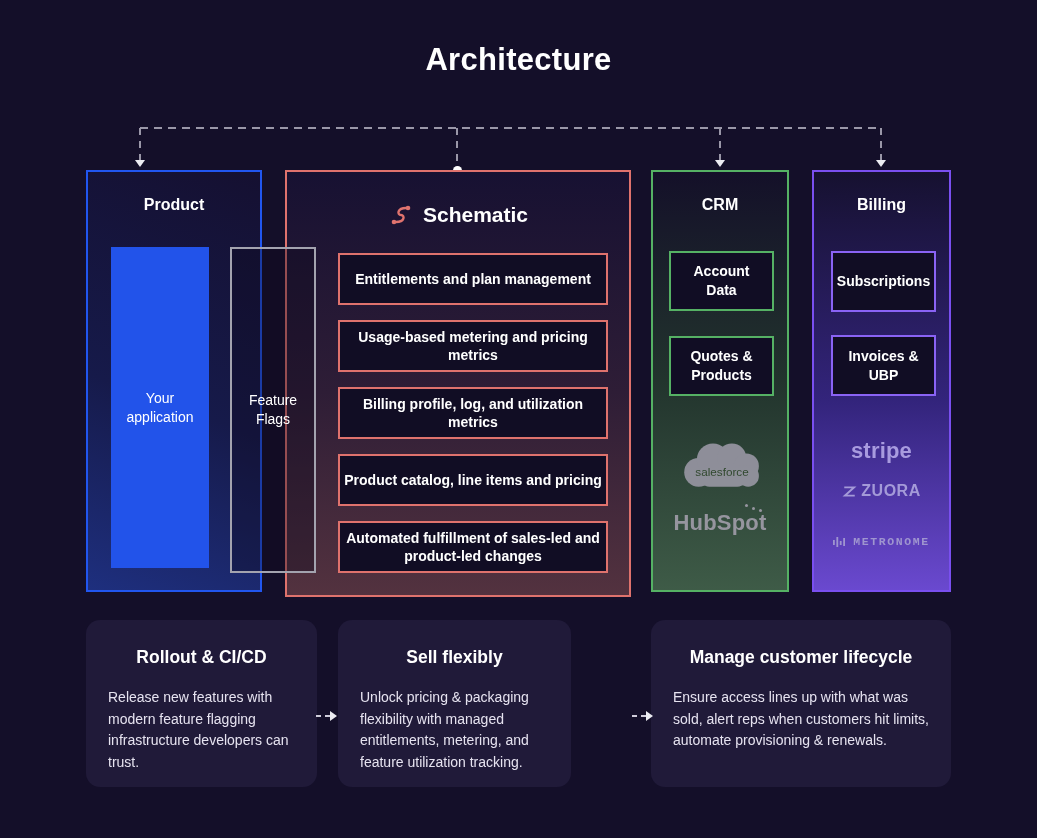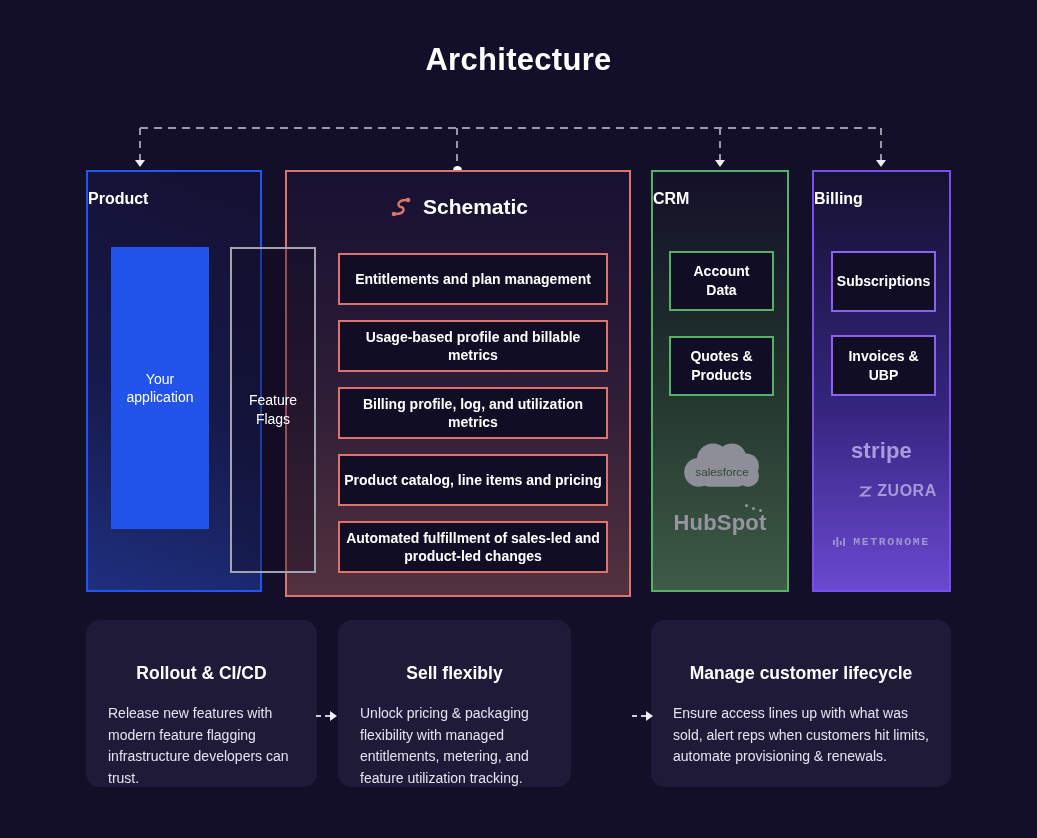--- a/index.html
+++ b/index.html
@@ -27,43 +27,43 @@
     border-left:5px solid transparent;border-right:5px solid transparent;
     border-top:7px solid #ececf2;
   }
   .conn-dot{
     position:absolute;left:453px;top:166px;width:9px;height:9px;border-radius:50%;
     background:#ffffff;
   }
   
   .col{position:absolute;top:170px;box-sizing:border-box;}
   .col-title{
-    font-size:16px;font-weight:600;margin-top:18px;
+    text-align:center;font-size:16px;font-weight:600;margin-top:24px;
   }
   .product{
     left:86px;width:176px;height:422px;border:2px solid #2156f0;
     background:linear-gradient(200deg,#151031 0%,#161a4a 55%,#1e2f7e 100%);
   }
   .app-box{
-    position:absolute;left:23px;top:75px;width:98px;height:282px;
+    position:absolute;left:23px;top:75px;width:98px;height:321px;
     background:#2253ea;display:flex;align-items:center;justify-content:center;
     text-align:center;font-size:14px;font-weight:500;line-height:1.3;padding:12px 10px;box-sizing:border-box;
   }
   .ff-box{
     position:absolute;left:230px;top:247px;width:86px;height:326px;z-index:5;
     border:2px solid #a3a3af;background:rgba(13,10,28,0.35);box-sizing:border-box;
     display:flex;align-items:center;justify-content:center;text-align:center;
     font-size:14px;font-weight:400;line-height:1.35;
   }
   .schematic{
     left:285px;width:346px;height:427px;border:2px solid #df726d;
     background:linear-gradient(180deg,#171132 0%,#2e1d36 52%,#53323f 100%);
   }
   .schem-header{
-    display:flex;align-items:center;justify-content:center;gap:9px;margin-top:22px;
+    display:flex;align-items:center;justify-content:center;gap:9px;margin-top:30px;
     font-size:21px;font-weight:600;
   }
   .schem-boxes{
     position:absolute;left:51px;top:81px;width:270px;display:flex;flex-direction:column;gap:15px;
   }
   .sbox{
     height:52px;border:2px solid #df726d;background:#110d24;box-sizing:border-box;
     display:flex;align-items:center;justify-content:center;text-align:center;
     font-size:14px;font-weight:600;line-height:1.3;padding:0 2px;
   }
@@ -96,30 +96,30 @@
   .hubspot .word::after{
     content:"";position:absolute;top:-3px;right:12px;width:3px;height:3px;border-radius:50%;
     background:currentColor;box-shadow:-7px -3px 0 currentColor,7px 2px 0 currentColor;
   }
   .stripe-logo{
     position:absolute;left:0;top:258px;width:100%;text-align:center;
     color:#a89bdf;font-size:22px;font-weight:700;letter-spacing:.2px;margin-top:8px;
   }
   .zuora-logo{
     position:absolute;left:0;top:310px;width:100%;display:flex;align-items:center;justify-content:center;gap:4px;
-    color:#a49ad8;font-size:16px;font-weight:800;letter-spacing:.5px;padding-left:16px;
+    color:#a49ad8;font-size:16px;font-weight:800;letter-spacing:.5px;
   }
   .metronome-logo{
     position:absolute;left:0;top:363px;width:100%;display:flex;align-items:center;justify-content:center;gap:6px;
     color:#9f95cf;font-size:11.5px;font-weight:600;letter-spacing:1.6px;font-family:Liberation Mono, monospace;
   }
   
   .card{
     position:absolute;top:620px;height:167px;border-radius:14px;background:#201a39;
-    box-sizing:border-box;padding:43px 22px;
+    box-sizing:border-box;padding:27px 22px;
   }
   .card h3{margin:0 0 19px 0;text-align:center;font-size:17.5px;font-weight:700;}
   .card p{margin:0;font-size:14px;line-height:1.55;color:#e6e3f0;font-weight:400;}
   .card1{left:86px;width:231px;}
   .card2{left:338px;width:233px;}
   .card3{left:651px;width:300px;}
   .card-arrow{position:absolute;top:711px;display:flex;align-items:center;}
   .card-arrow .dash{
     width:14px;height:2px;
     background:repeating-linear-gradient(90deg,#cfccda 0 5px,transparent 5px 9px);
@@ -164,21 +164,21 @@
         <circle cx="20" cy="6" r="2.3" fill="#e0736e"></circle>
         <circle cx="6" cy="20" r="2.3" fill="#e0736e"></circle>
       </svg>
       <span>Schematic</span>
     </div>
     <div class="schem-boxes">
       <div class="sbox">
           <span>Entitlements and plan management</span>
         </div>
       <div class="sbox">
-          <span>Usage-based profile and billable metrics</span>
+          <span>Usage-based metering and pricing metrics</span>
         </div>
       <div class="sbox">
           <span>Billing profile, log, and utilization metrics</span>
         </div>
       <div class="sbox">
           <span>Product catalog, line items and pricing</span>
         </div>
       <div class="sbox">
           <span>Automated fulfillment of sales-led and product-led changes</span>
         </div>

